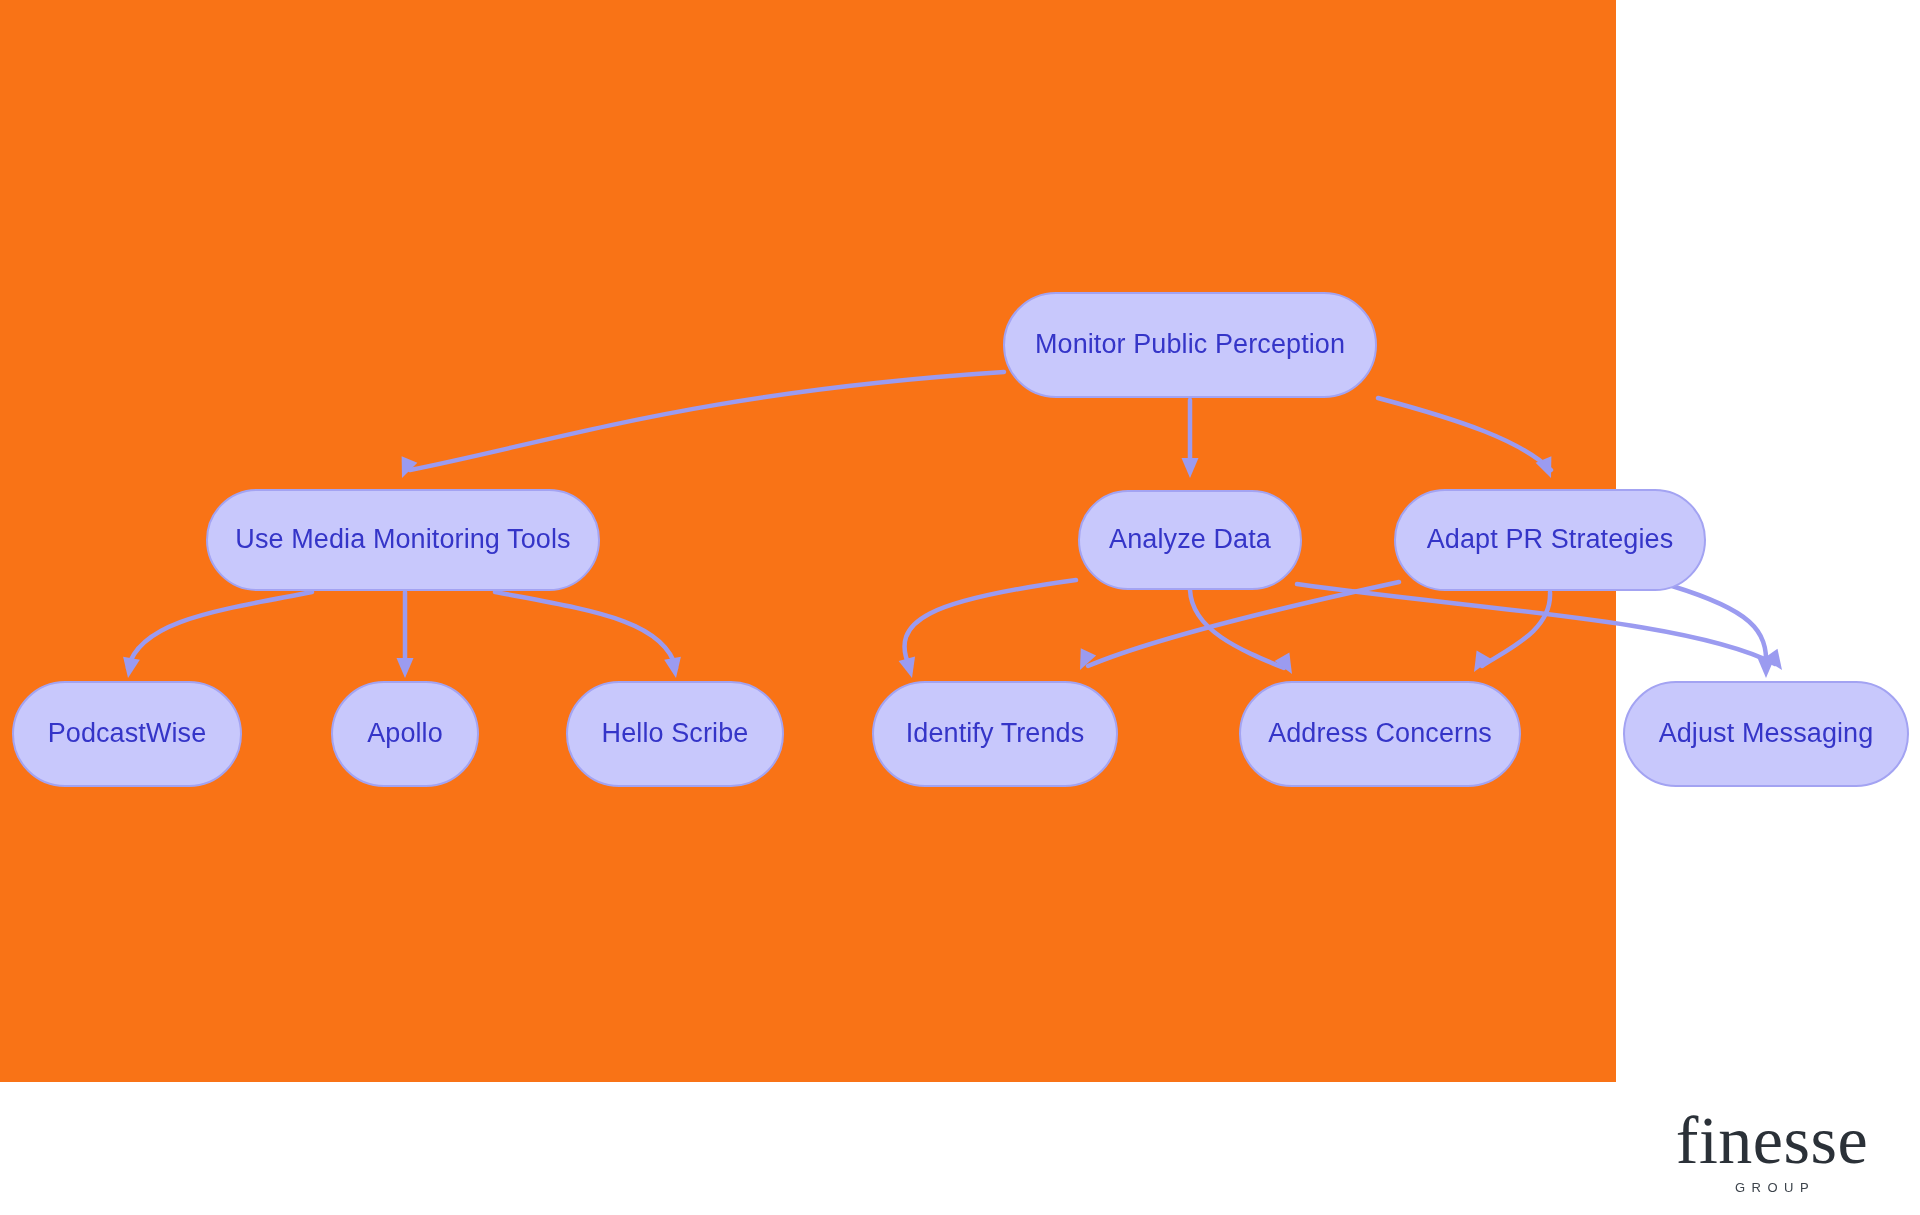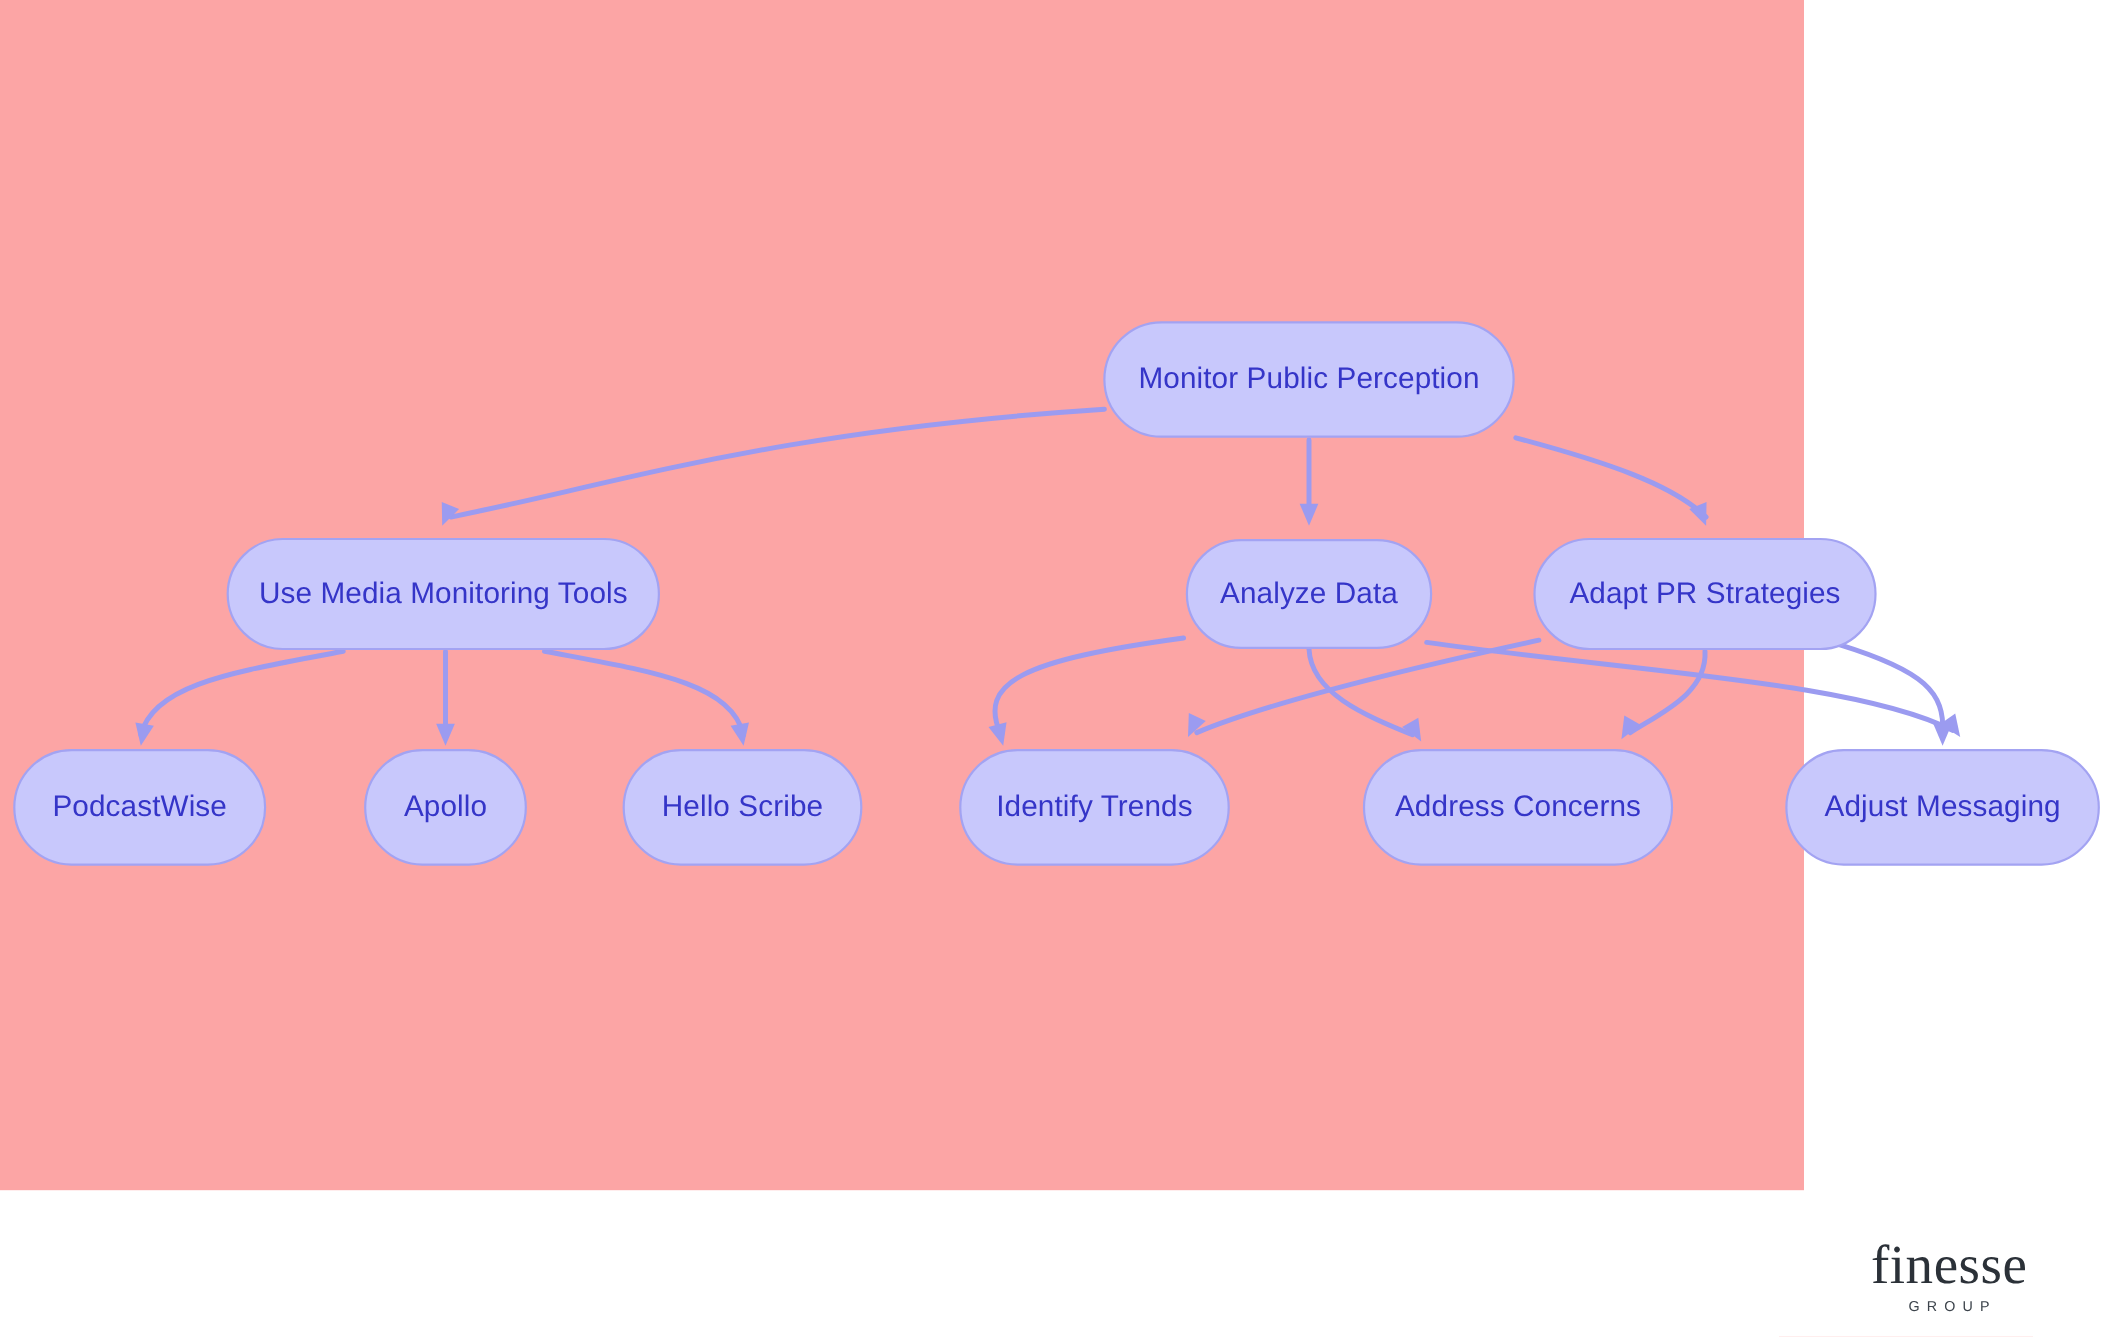--- a/index.html
+++ b/index.html
@@ -17,22 +17,21 @@
     width: 1920px;
     height: 1215px;
     background: #ffffff;
   }
   #canvas-area {
     position: absolute;
     left: 0;
     top: 0;
     width: 1616px;
     height: 1082px;
-    background: #fca5a5;
-    padding-left: 24px;
+    background: #f97316;
   }
   #flow-svg {
     position: absolute;
     left: 0;
     top: 0;
     width: 1920px;
     height: 1082px;
     display: block;
   }
   .node-rect {
@@ -60,21 +59,21 @@
   #brand-logo {
     position: absolute;
     right: 48px;
     bottom: 20px;
     width: 200px;
     text-align: center;
     user-select: none;
   }
   #brand-wordmark {
     font-family: "Liberation Serif", serif;
-    font-size: 50px;
+    font-size: 68px;
     color: #2b3138;
     line-height: 1.0;
     letter-spacing: 0.5px;
     font-weight: 400;
   }
   #brand-subtext {
     font-family: "Liberation Sans", sans-serif;
     font-size: 13px;
     color: #3c434b;
     letter-spacing: 6.5px;

